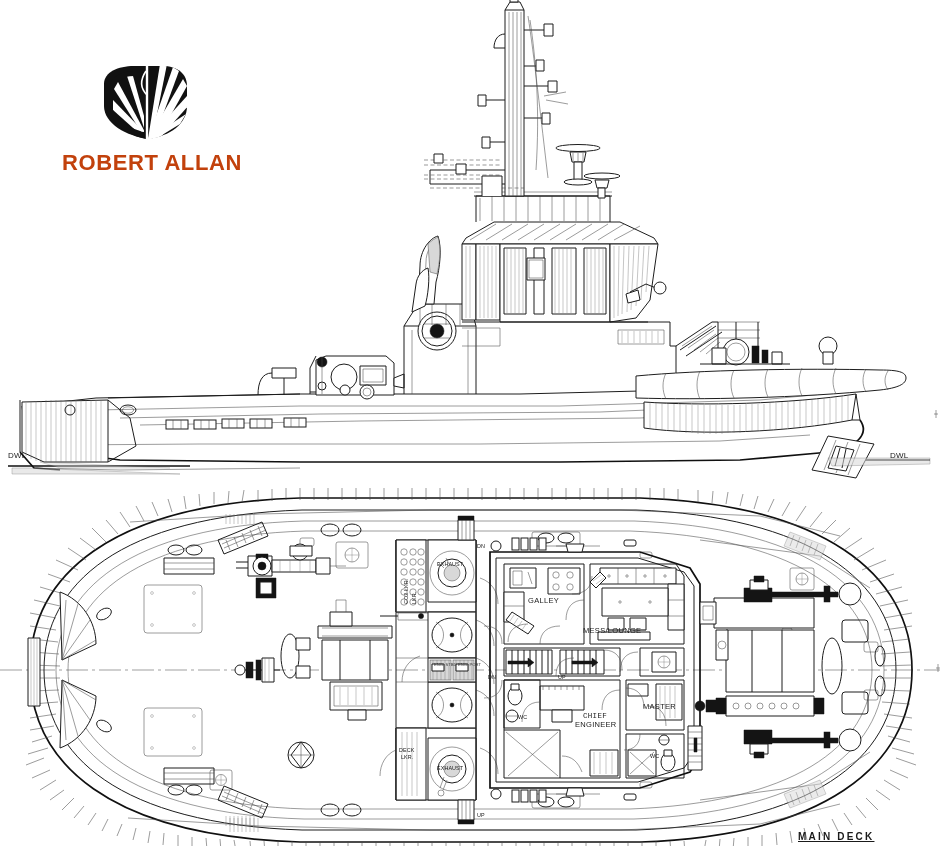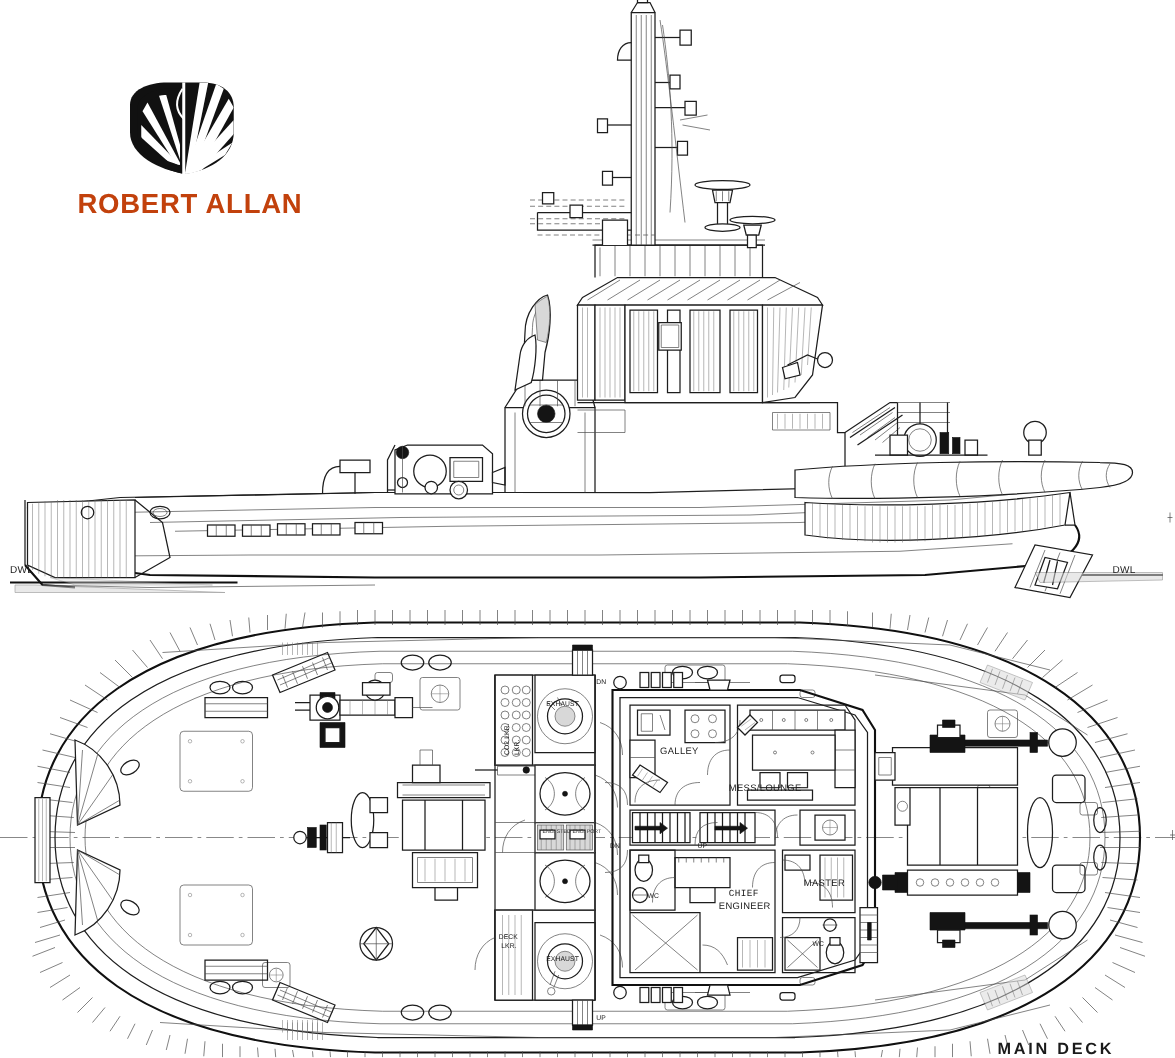--- a/index.html
+++ b/index.html
@@ -52,21 +52,21 @@
     position: absolute;
     font-family: "Liberation Sans", sans-serif;
     color: #1a1a1a;
     white-space: nowrap;
     line-height: 1.08;
   }
   .lbl-dwl   { font-size: 8px; letter-spacing: .2px; text-align: center; }
   .lbl-room  { font-size: 7.5px; letter-spacing: .3px; }
   .lbl-tiny  { font-size: 5.4px; letter-spacing: .1px; }
   .lbl-micro { font-size: 4.2px; letter-spacing: 0px; color:#333; }
-  .lbl-title { font-size: 13px; font-weight: 700; letter-spacing: 2.2px; }
+  .lbl-title { font-size: 10px; font-weight: 700; letter-spacing: 2.2px; text-decoration: underline; }
   .rot90  { transform: rotate(-90deg); transform-origin: 0 0; }
 </style>
 </head>
 <body>
 
 <div id="sheet">
 
   <div id="logo-block">
     <svg id="logo-mark" viewBox="0 0 90 78">
       <defs>

